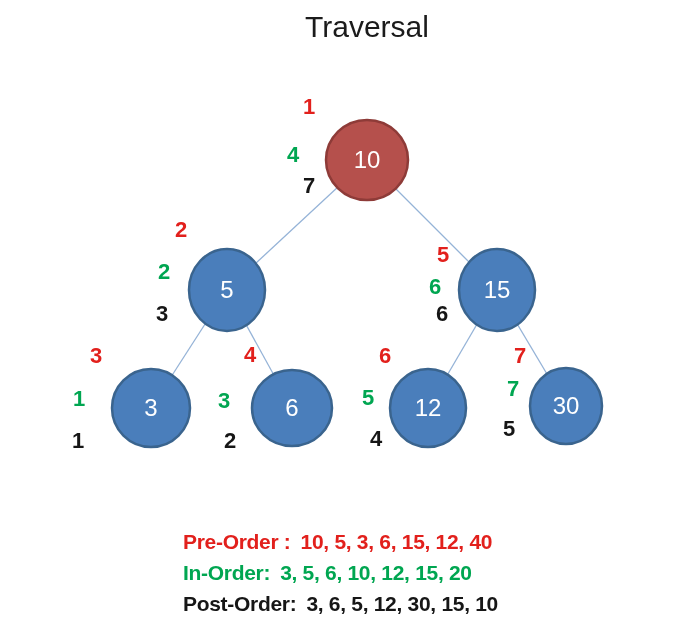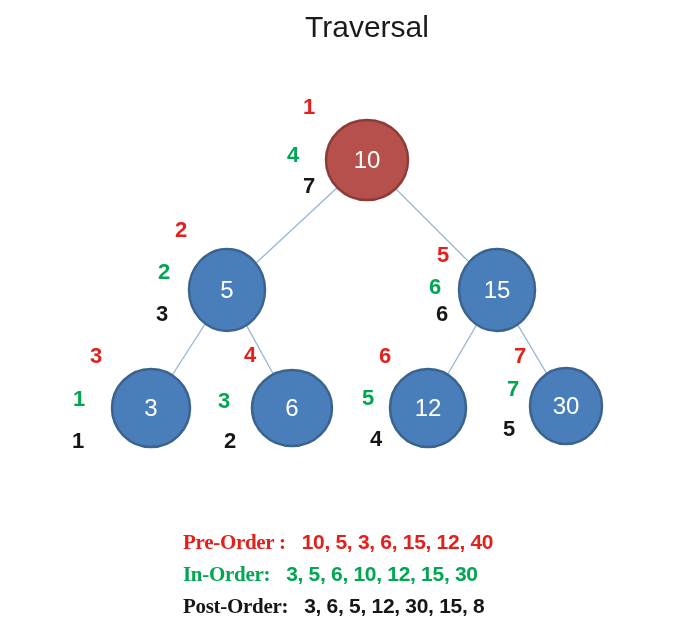--- a/index.html
+++ b/index.html
@@ -51,22 +51,21 @@
     top: 526px;
     white-space: nowrap;
   }
   .legend-row {
     font-size: 21px;
     font-weight: 700;
     line-height: 31px;
     letter-spacing: -0.3px;
   }
   .legend-row .legend-label {
-    margin-right: 16px;
-    font-family: Liberation Serif, serif;
+    margin-right: 10px;
   }
 </style>
 </head>
 <body>
 
 <div class="canvas">
   <div class="title">Traversal</div>
   <svg class="tree-svg" width="700" height="520" viewBox="0 0 700 520">
       <line x1="367" y1="160" x2="227" y2="290" stroke="#95b3d7" class="edge"></line>
       <line x1="367" y1="160" x2="497" y2="290" stroke="#95b3d7" class="edge"></line>
@@ -105,16 +104,16 @@
       <text x="368" y="397" dy="0.35em" class="order-digit" fill="#00a651">5</text>
       <text x="376" y="438" dy="0.35em" class="order-digit" fill="#161616">4</text>
       <ellipse cx="566" cy="406" rx="36" ry="38" fill="#4a7ebb" stroke="#3a648e" stroke-width="2.5"></ellipse>
       <text x="566" y="406" dy="0.35em" class="node-value" fill="#ffffff">30</text>
       <text x="520" y="355" dy="0.35em" class="order-digit" fill="#e2201c">7</text>
       <text x="513" y="388" dy="0.35em" class="order-digit" fill="#00a651">7</text>
       <text x="509" y="428" dy="0.35em" class="order-digit" fill="#161616">5</text>
     </svg>
   <div class="legend">
       <div class="legend-row" style="color: rgb(226, 32, 28);"><span class="legend-label">Pre-Order :</span><span class="legend-values">10, 5, 3, 6, 15, 12, 40</span></div>
-      <div class="legend-row" style="color: rgb(0, 166, 81);"><span class="legend-label">In-Order:</span><span class="legend-values">3, 5, 6, 10, 12, 15, 30</span></div>
-      <div class="legend-row" style="color: rgb(22, 22, 22);"><span class="legend-label">Post-Order:</span><span class="legend-values">3, 6, 5, 12, 30, 15, 8</span></div>
+      <div class="legend-row" style="color: rgb(0, 166, 81);"><span class="legend-label">In-Order:</span><span class="legend-values">3, 5, 6, 10, 12, 15, 20</span></div>
+      <div class="legend-row" style="color: rgb(22, 22, 22);"><span class="legend-label">Post-Order:</span><span class="legend-values">3, 6, 5, 12, 30, 15, 10</span></div>
     </div>
 </div>
 
 </body></html>

